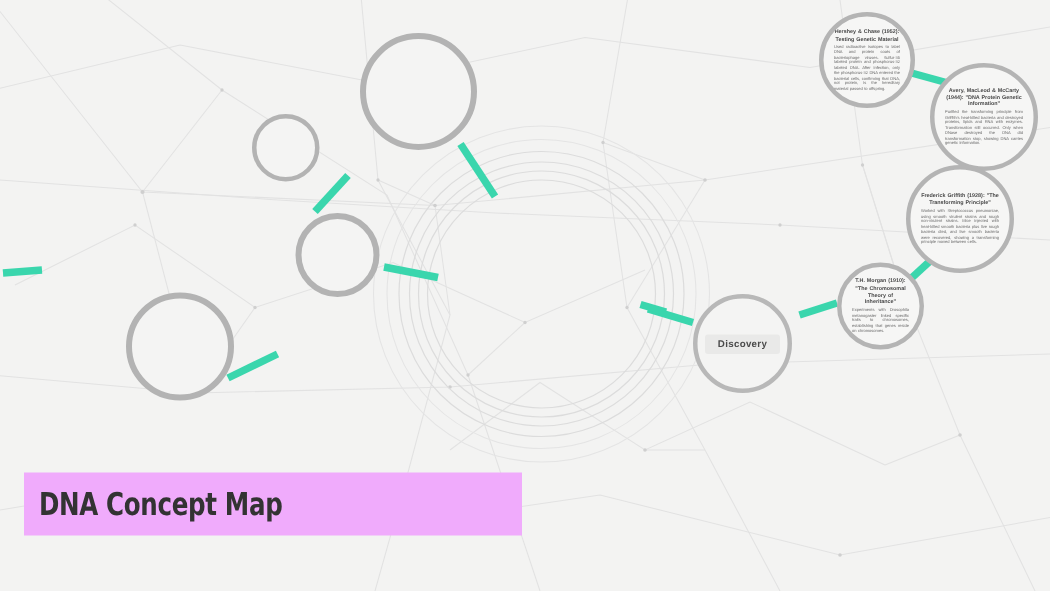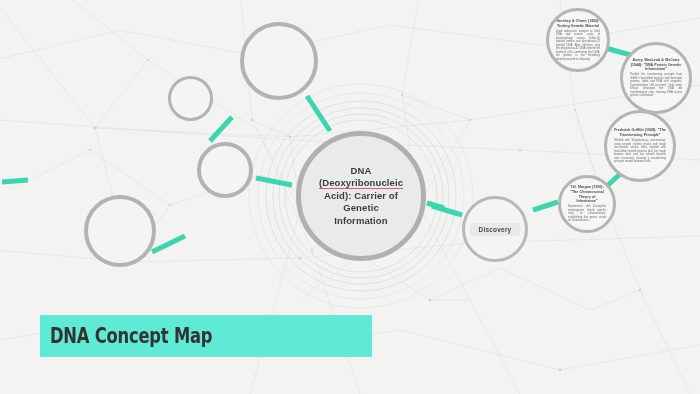--- a/index.html
+++ b/index.html
@@ -133,25 +133,25 @@
 
   
   #node-e1 { left: 240px; top: 22px;  width: 78px; height: 78px; border-width: 4px; }
   #node-e2 { left: 168px; top: 76px;  width: 45px; height: 45px; border-width: 3px; }
   #node-e3 { left: 197px; top: 142px; width: 56px; height: 56px; border-width: 4px; }
   #node-e4 { left: 84px;  top: 195px; width: 72px; height: 72px; border-width: 4px; }
 
   
   #title-banner {
     position: absolute;
-    left: 40px;
+    left: 16px;
     top: 315px;
     width: 332px;
     height: 42px;
-    background: #5eead4;
+    background: #f0abfc;
     z-index: 8;
     display: flex;
     align-items: center;
   }
   #title-banner .title-text {
     font-family: "DejaVu Sans", sans-serif;
     font-size: 21px;
     font-weight: 700;
     color: #333333;
     letter-spacing: -0.3px;
@@ -246,29 +246,20 @@
       <line x1="598" y1="46" x2="638" y2="57"></line>
       <line x1="427" y1="203" x2="444" y2="208"></line>
     </g>
   </svg>
 
   <div class="node node-empty" id="node-e1"></div>
   <div class="node node-empty" id="node-e2"></div>
   <div class="node node-empty" id="node-e3"></div>
   <div class="node node-empty" id="node-e4"></div>
 
-  <div class="node" id="node-center">
-    <div class="center-text">
-      <span>DNA</span><br>
-      <span class="spell">(Deoxyribonucleic</span><br>
-      <span>Acid): Carrier of</span><br>
-      <span>Genetic</span><br>
-      <span>Information</span>
-    </div>
-  </div>
 
   <div class="node" id="node-discovery">
     <span class="pill">Discovery</span>
   </div>
 
   <div class="node node-detail" style="left:546px; top:8px; width:64px; height:64px;">
     <div class="detail-inner">
       <div class="d-title">Hershey &amp; Chase (1952): Testing Genetic Material</div>
       <div class="d-body">Used radioactive isotopes to label DNA and protein coats of bacteriophage viruses. Sulfur-35 labeled protein and phosphorus-32 labeled DNA. After infection, only the phosphorus-32 DNA entered the bacterial cells, confirming that DNA, not protein, is the hereditary material passed to offspring.</div>
     </div>

